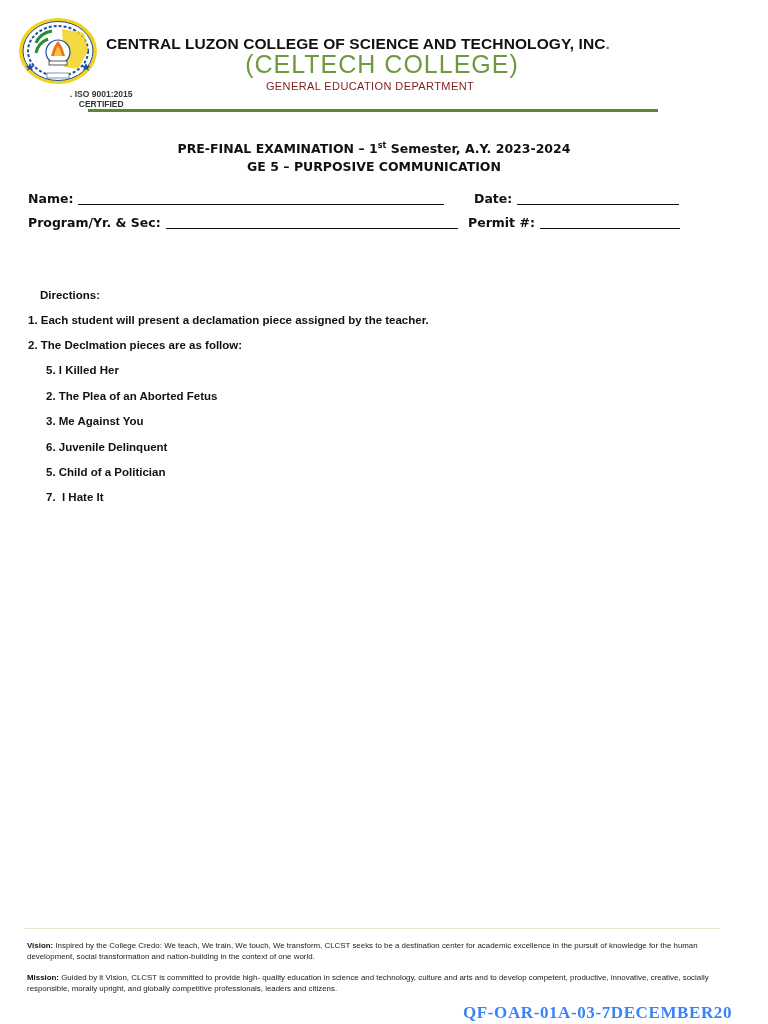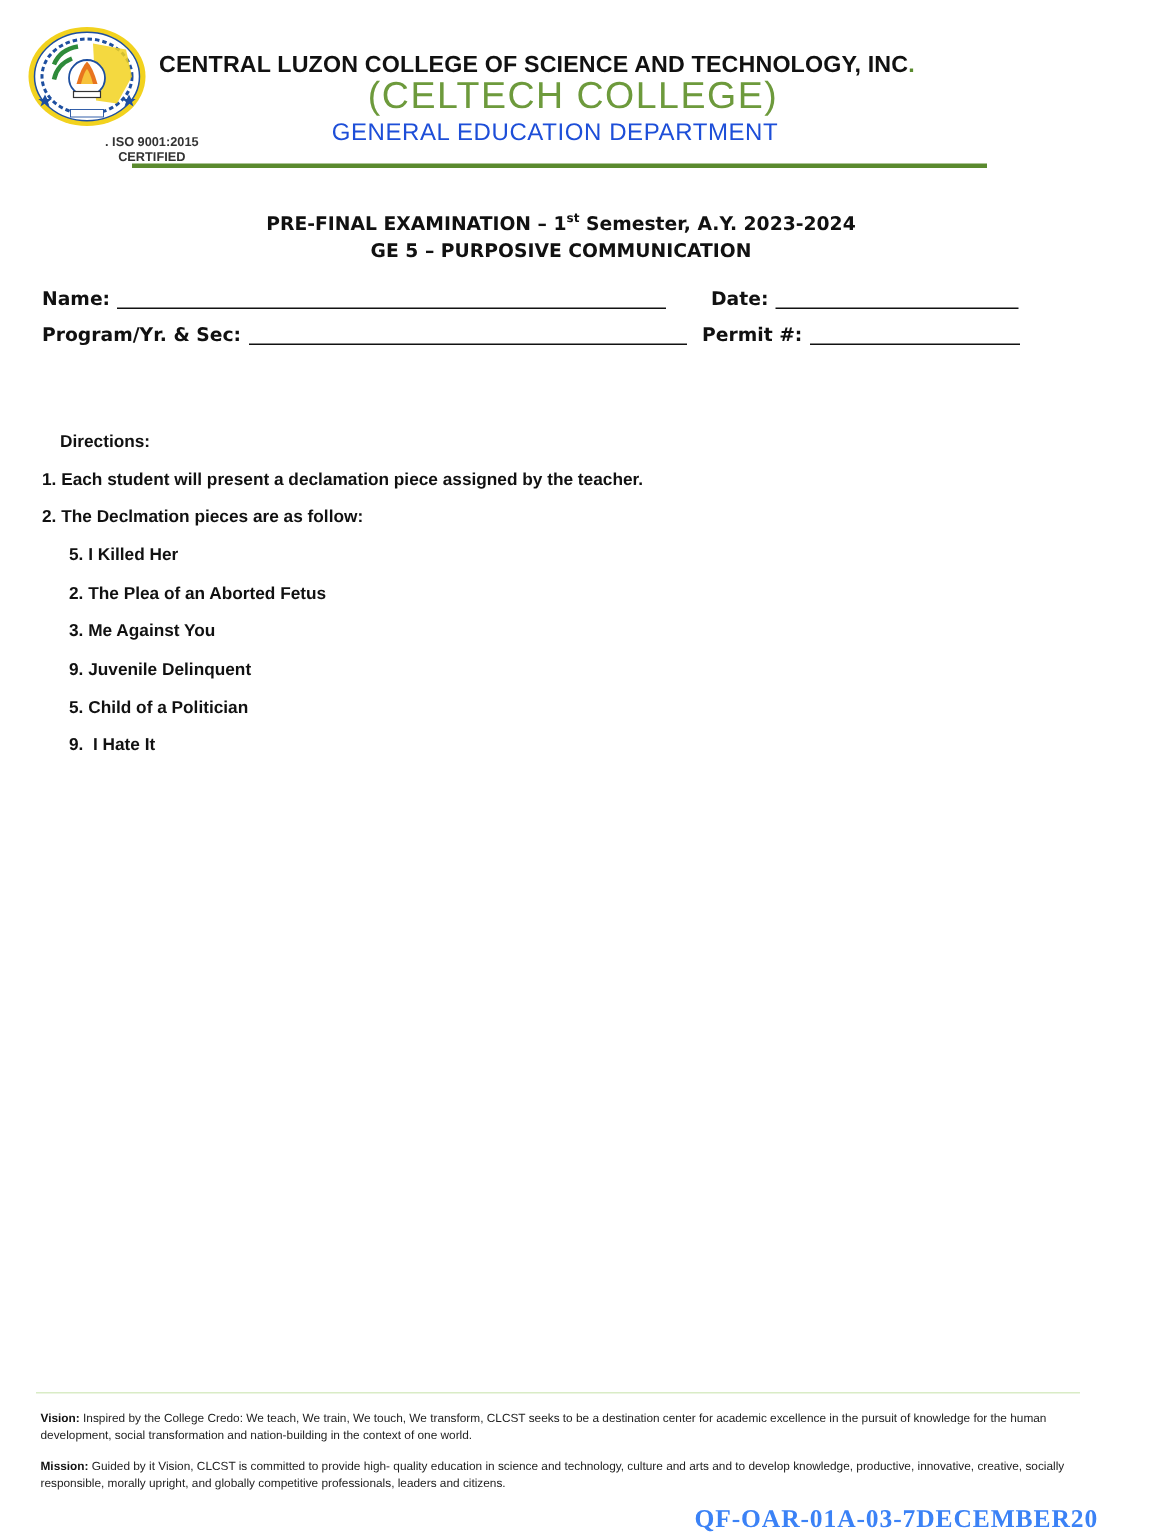--- a/index.html
+++ b/index.html
@@ -5,31 +5,31 @@
   html, body { margin: 0; padding: 0; background: #ffffff; }
   body { width: 768px; height: 1024px; position: relative; overflow: hidden; font-family: "Liberation Sans", sans-serif; color: #111; }
   .abs { position: absolute; }
 
   
   .logo { left: 18px; top: 17px; width: 80px; height: 68px; }
   .inst-name { left: 106px; top: 35px; font-size: 15.5px; font-weight: bold; letter-spacing: 0.1px; white-space: nowrap; }
   .inst-name .dot { color: #5a8a2e; }
   .college { left: 0; width: 740px; top: 50px; text-align: center; font-size: 25px; color: #6d9a3c; letter-spacing: 1px; padding-left: 12px; }
   .college span { display: inline-block; margin-left: 0; }
-  .dept { left: 0; width: 740px; top: 80px; text-align: center; font-size: 16px; color: #1d4ed8; letter-spacing: 0.4px; }
+  .dept { left: 0; width: 740px; top: 80px; text-align: center; font-size: 11px; color: #7f1d1d; letter-spacing: 0.4px; }
   .iso { left: 70px; top: 89px; font-size: 8.5px; font-weight: bold; color: #333; line-height: 10px; text-align: center; }
   .header-rule { left: 88px; top: 109px; width: 570px; height: 3px; background: #5a8a2e; }
 
   
   .exam-title { left: 0; width: 748px; top: 141px; text-align: center; font-family: "DejaVu Sans", sans-serif; font-weight: bold; font-size: 12.5px; color: #111; }
   .exam-title sup { font-size: 8px; }
   .exam-sub { left: 0; width: 748px; top: 159px; text-align: center; font-family: "DejaVu Sans", sans-serif; font-weight: bold; font-size: 12.5px; color: #111; }
 
   
-  .field { font-family: "DejaVu Sans", sans-serif; font-weight: bold; font-size: 12.5px; color: #111; display: flex; align-items: flex-end; white-space: nowrap; }
+  .field { font-family: "DejaVu Sans", sans-serif; font-weight: bold; font-size: 12.5px; color: #111; display: flex; align-items: center; white-space: nowrap; }
   .field .line { display: inline-block; border-bottom: 1.5px solid #111; height: 12px; margin-left: 5px; }
   .f-name { left: 28px; top: 191px; }
   .f-prog { left: 28px; top: 215px; }
   .f-date { left: 474px; top: 191px; }
   .f-permit { left: 468px; top: 215px; }
 
   
   .directions { font-size: 11.5px; font-weight: bold; color: #111; white-space: nowrap; }
   .dir-head { left: 40px; top: 289px; }
   .dir-1 { left: 28px; top: 314px; }
@@ -99,24 +99,24 @@
   <span>Permit #:</span>
   <span class="line" style="width:140px"></span>
 </div>
 
 <div class="abs directions dir-head">Directions:</div>
 <div class="abs directions dir-1">1. Each student will present a declamation piece assigned by the teacher.</div>
 <div class="abs directions dir-2">2. The Declmation pieces are as follow:</div>
 <div class="abs directions piece" style="top:364px">5. I Killed Her</div>
 <div class="abs directions piece" style="top:390px">2. The Plea of an Aborted Fetus</div>
 <div class="abs directions piece" style="top:415px">3. Me Against You</div>
-<div class="abs directions piece" style="top:441px">9. Juvenile Delinquent</div>
+<div class="abs directions piece" style="top:441px">6. Juvenile Delinquent</div>
 <div class="abs directions piece" style="top:466px">5. Child of a Politician</div>
-<div class="abs directions piece" style="top:491px; white-space:pre">9.  I Hate It</div>
+<div class="abs directions piece" style="top:491px; white-space:pre">7.  I Hate It</div>
 
 <div class="abs footer-rule"></div>
 <div class="abs footer-text vision">
   <b>Vision:</b><span> Inspired by the College Credo: We teach, We train, We touch, We transform, CLCST seeks to be a destination center for academic excellence in the pursuit of knowledge for the human development, social transformation and nation-building in the context of one world.</span>
 </div>
 <div class="abs footer-text mission">
-  <b>Mission:</b><span> Guided by it Vision, CLCST is committed to provide high- quality education in science and technology, culture and arts and to develop knowledge, productive, innovative, creative, socially responsible, morally upright, and globally competitive professionals, leaders and citizens.</span>
+  <b>Mission:</b><span> Guided by it Vision, CLCST is committed to provide high- quality education in science and technology, culture and arts and to develop competent, productive, innovative, creative, socially responsible, morally upright, and globally competitive professionals, leaders and citizens.</span>
 </div>
 <div class="abs code">QF-OAR-01A-03-7DECEMBER20</div>
 
 </body></html>

